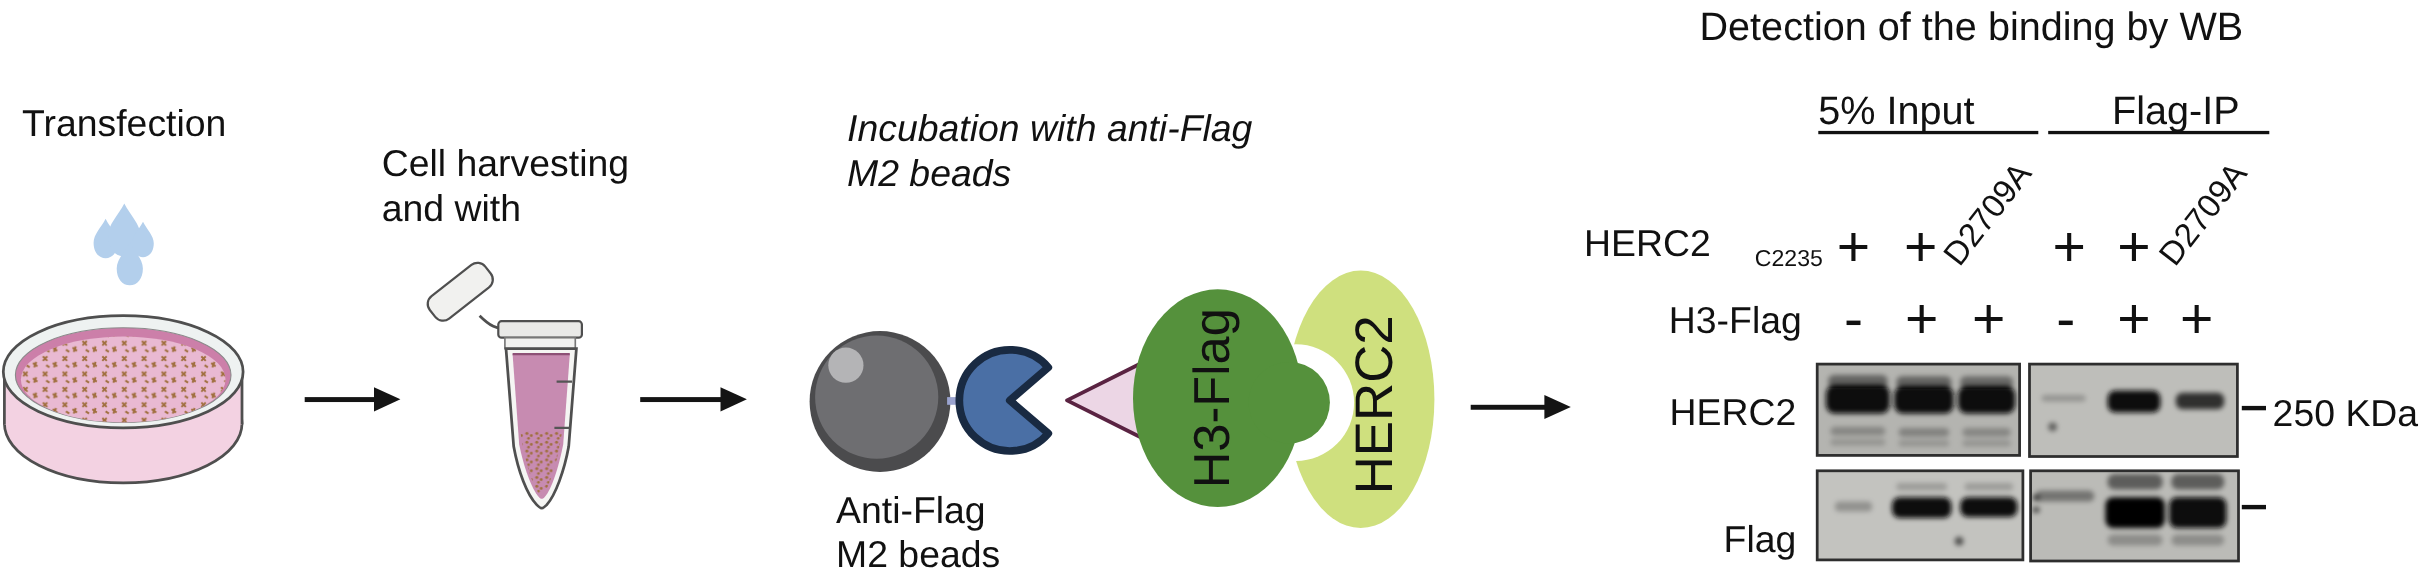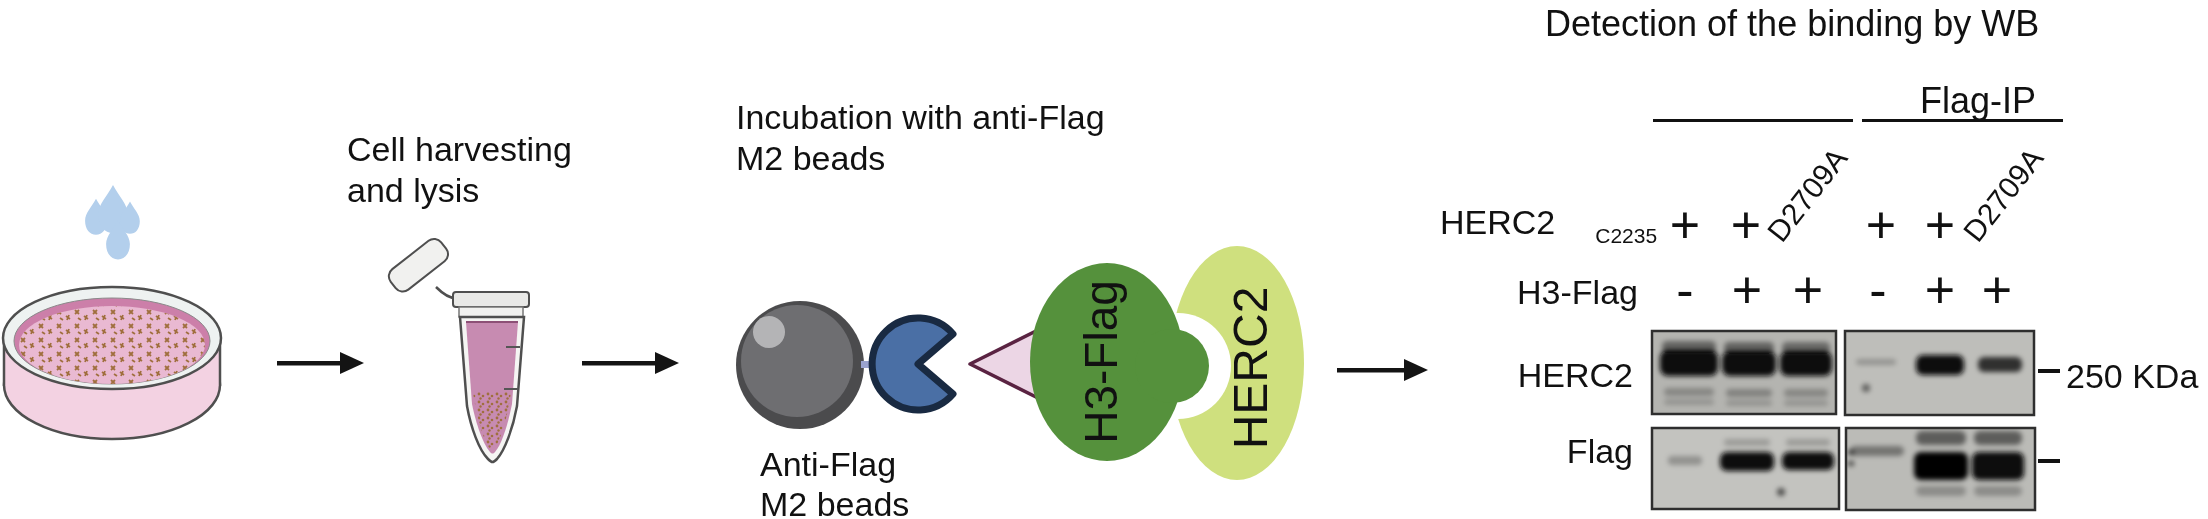--- a/index.html
+++ b/index.html
@@ -192,38 +192,40 @@
         <rect x="1916" y="486" width="50" height="10" rx="5" fill="rgba(0,0,0,0.25)"></rect>
         <rect x="1972" y="452" width="52" height="28" rx="7" fill="#090909"></rect>
         <rect x="1974" y="431" width="48" height="14" rx="6" fill="rgba(0,0,0,0.5)"></rect>
         <rect x="1974" y="486" width="48" height="10" rx="5" fill="rgba(0,0,0,0.25)"></rect>
       </g>
         </g>
       <rect x="1846" y="428" width="189" height="82" fill="none" stroke="#2e2e2e" stroke-width="2.5"></rect>
     </g>
   </svg>
 
+  <div class="t lbl" style="left:20px; top:93px;">Transfection</div>
 
   <div class="t lbl ctr two" style="left:347px; top:97px; width:250px;margin-top:32px;">
     <div>Cell harvesting</div>
-    <div>and lysis</div>
+    <div>and with</div>
   </div>
 
-  <div class="t lbl ctr two" style="left:736px; top:97px; width:430px;">
+  <div class="t lbl ctr two" style="left:770px; top:97px; width:430px;font-style:italic;">
     <div>Incubation with anti-Flag</div>
     <div>M2 beads</div>
   </div>
 
   <div class="t lbl ctr" style="left:760px; top:444px; width:200px; line-height:40px;">
     <div>Anti-Flag</div>
     <div>M2 beads</div>
   </div>
 
   <div class="t title ctr" style="left:1545px; top:2px; width:510px;">Detection of the binding by WB</div>
 
+  <div class="t grp ctr" style="left:1653px; top:79px; width:200px;">5% Input</div>
   <div class="rule" style="left:1653px; top:119px; width:200px;"></div>
 
   <div class="t grp ctr" style="left:1920px; top:79px; width:201px;">Flag-IP</div>
   <div class="rule" style="left:1862px; top:119px; width:201px;"></div>
 
   <div class="t rowlbl rt" style="left:1440px; top:202px; width:200px;"><span>HERC2</span><span class="sub">C2235</span></div>
 
   <div class="t sign" style="left:1655px; top:199px;">+</div>
   <div class="t sign" style="left:1716px; top:199px;">+</div>
   <div class="t geno" style="left:1786px; top:217px;">D2709A</div>
@@ -234,19 +236,19 @@
   <div class="t rowlbl rt" style="left:1460px; top:272px; width:178px;">H3-Flag</div>
 
   <div class="t sign" style="left:1655px; top:264px;">-</div>
   <div class="t sign" style="left:1717px; top:264px;">+</div>
   <div class="t sign" style="left:1778px; top:264px;">+</div>
   <div class="t sign" style="left:1848px; top:264px;">-</div>
   <div class="t sign" style="left:1910px; top:264px;">+</div>
   <div class="t sign" style="left:1967px; top:264px;">+</div>
 
   <div class="t rowlbl rt" style="left:1483px; top:355px; width:150px;">HERC2</div>
-  <div class="t rowlbl rt" style="left:1533px; top:431px; width:100px;">Flag</div>
+  <div class="t rowlbl rt" style="left:1533px; top:471px; width:100px;">Flag</div>
 
   <div class="dash" style="left:2038px; top:369px;"></div>
   <div class="t marker" style="left:2066px; top:356px;">250 KDa</div>
   <div class="dash" style="left:2038px; top:459px;"></div>
 
 </div>
 
 </body></html>

